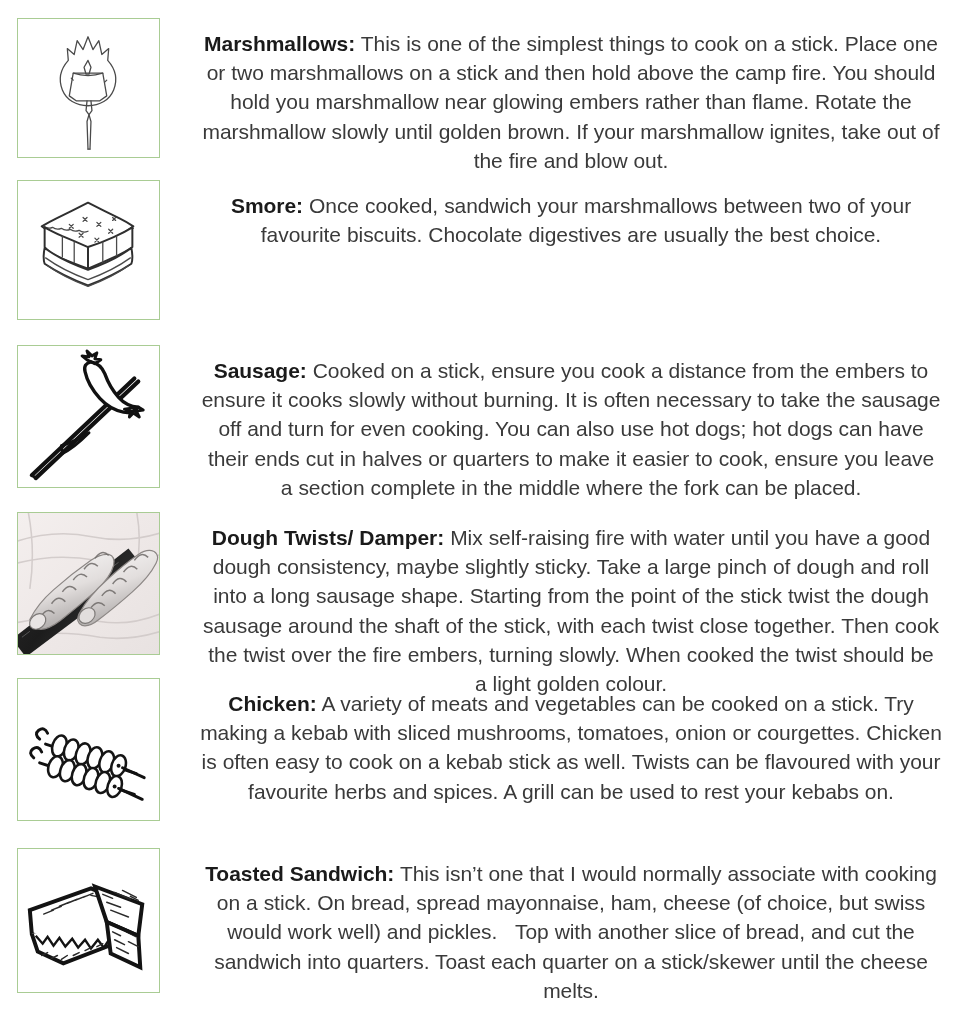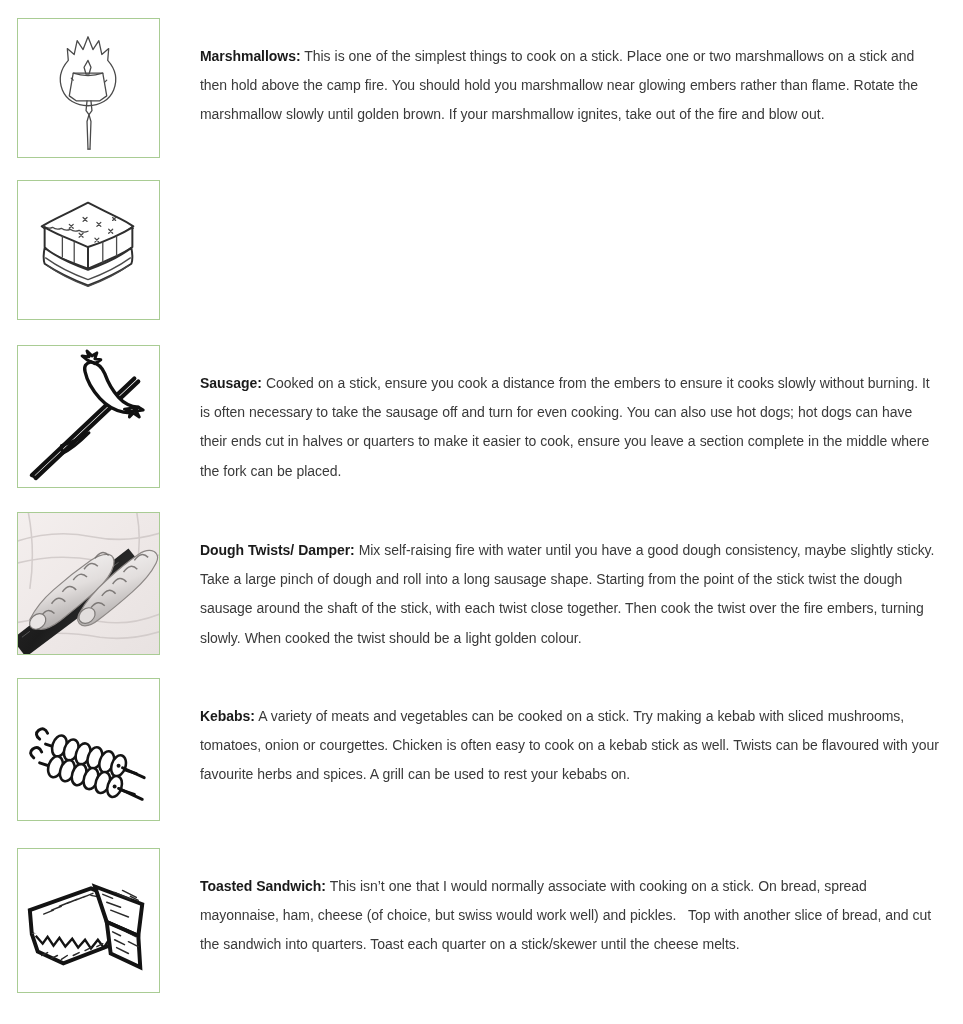--- a/index.html
+++ b/index.html
@@ -45,27 +45,27 @@
   }
   .thumb-frame.tall { height: 143px; }
   .thumb-frame svg {
     display: block;
     width: 100%;
     height: 100%;
   }
   .recipe-text {
     position: absolute;
     left: 200px;
-    top: 24px;
+    top: 11px;
     width: 742px;
-    font-size: 14px;
+    font-size: 21px;
     line-height: 29.2px;
     letter-spacing: -0.05px;
     color: #333333;
-    text-align: left;
+    text-align: center;
     word-spacing: 0.2px;
   }
   .recipe-term {
     font-weight: bold;
     color: #1a1a1a;
   }
   .recipe-body {
     font-weight: normal;
     color: #3a3a3a;
   }
@@ -127,20 +127,23 @@
 
           <path class="ink-fillwhite" d="M27 47 v20 q6 7 16 11 q12 5 28 11 v-22 q-14 -6 -26 -11 q-11 -5 -18 -9z"></path>
           <path class="ink-fillwhite" d="M71 67 v22 q14 -6 27 -12 q11 -5 18 -10 v-20 q-8 5 -19 10 q-13 6 -26 10z"></path>
 
           <path class="ink-thin" d="M45 56 v21M57 62 v21M86 62 v21M100 56 v21"></path>
 
           <path class="ink-fillwhite" d="M27 68 q-2 10 0 16 q18 12 44 22 q26 -10 44 -22 q2 -6 0 -16 q-18 13 -44 22 q-26 -9 -44 -22z"></path>
           <path class="ink-thin" d="M28 78 q18 13 43 22 q25 -9 43 -22"></path>
           <path class="ink-thin" d="M30 86 q17 12 41 21 q24 -9 41 -21"></path>
         </svg>
+      </div>
+      <div class="recipe-text">
+        <span class="recipe-term">Smore:</span><span class="recipe-body"> Once cooked, sandwich your marshmallows between two of your favourite biscuits. Chocolate digestives are usually the best choice.</span>
       </div>
     </div>
 
     <div class="recipe-row" style="top:345px;height:145px;">
       <div class="thumb-frame tall">
         <svg viewBox="0 0 143 143" aria-hidden="true">
 
           <path class="ink-bold" d="M14 131 L118 33"></path>
           <path class="ink-bold" d="M18 134 L122 36"></path>
           <path class="ink-bold2" d="M14 131 L18 134"></path>
@@ -254,21 +257,21 @@
               <ellipse cx="74" cy="101" rx="7" ry="11" transform="rotate(18 74 101)" fill="#ffffff" stroke="#151515" stroke-width="2.6"></ellipse>
               <ellipse cx="86" cy="105" rx="7" ry="11" transform="rotate(18 86 105)" fill="#ffffff" stroke="#151515" stroke-width="2.6"></ellipse>
               <ellipse cx="98" cy="109" rx="7" ry="11" transform="rotate(18 98 109)" fill="#ffffff" stroke="#151515" stroke-width="2.6"></ellipse>
             </g>
             <path class="ink-bold2" d="M102 111 L126 122"></path>
             <circle cx="98" cy="109" r="2" fill="#151515"></circle>
           </g>
         </svg>
       </div>
       <div class="recipe-text">
-        <span class="recipe-term">Kebabs:</span><span class="recipe-body"> A variety of meats and vegetables can be cooked on a stick. Try making a kebab with sliced mushrooms, tomatoes, onion or courgettes. Chicken is often easy to cook on a kebab stick as well. Twists can be flavoured with your favourite herbs and spices. A grill can be used to rest your kebabs on.</span>
+        <span class="recipe-term">Chicken:</span><span class="recipe-body"> A variety of meats and vegetables can be cooked on a stick. Try making a kebab with sliced mushrooms, tomatoes, onion or courgettes. Chicken is often easy to cook on a kebab stick as well. Twists can be flavoured with your favourite herbs and spices. A grill can be used to rest your kebabs on.</span>
       </div>
     </div>
 
     <div class="recipe-row" style="top:848px;height:148px;">
       <div class="thumb-frame tall" style="height:145px;">
         <svg viewBox="0 0 143 145" aria-hidden="true">
 
           <g>
             <path d="M12 62 L74 40 L112 56 L106 74 L40 98 L14 86 Z" fill="#ffffff" stroke="#131313" stroke-width="4"></path>
             <path d="M14 86 L20 104 L46 116 L108 92 L106 74" fill="#ffffff" stroke="#131313" stroke-width="4"></path>

